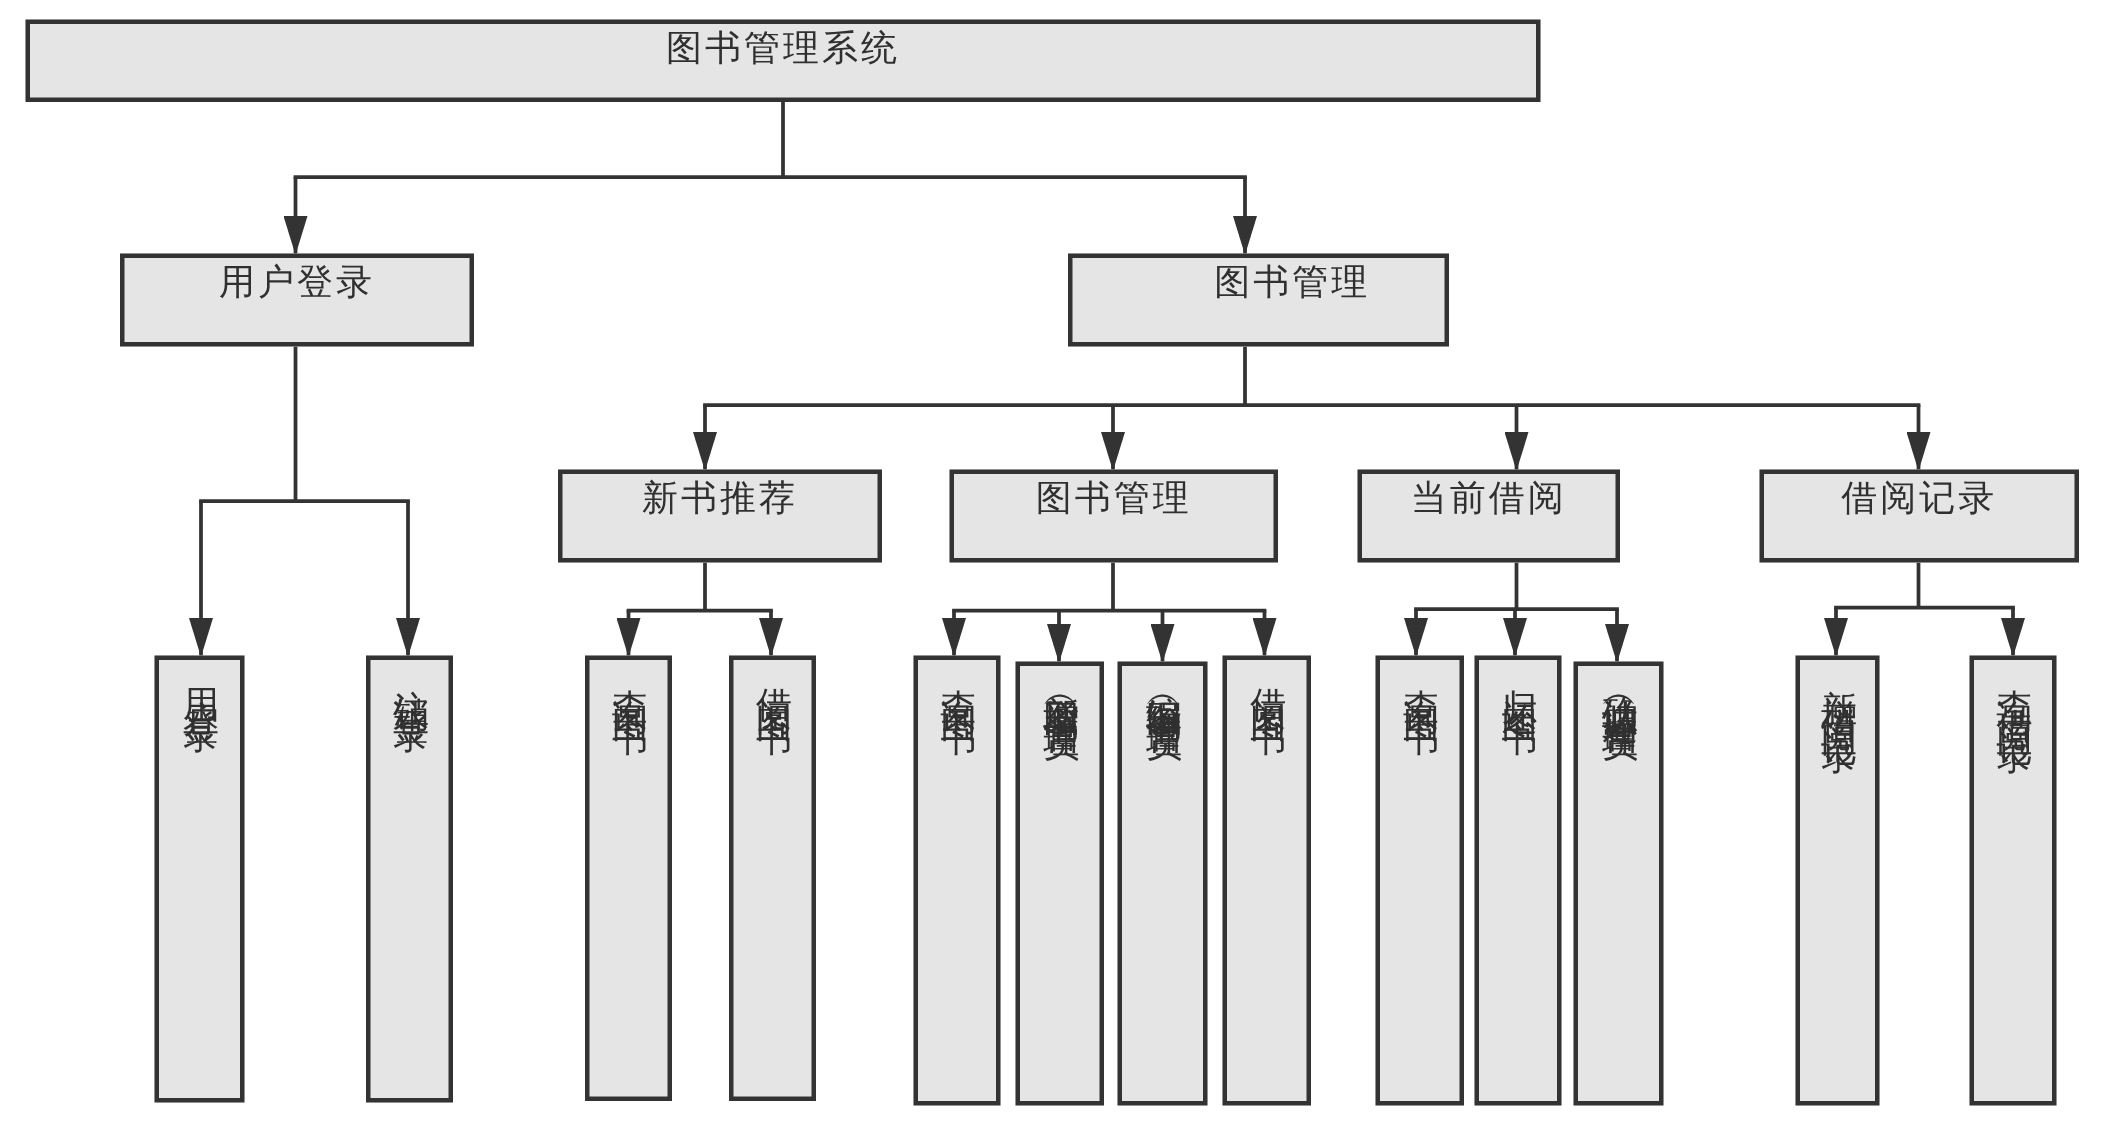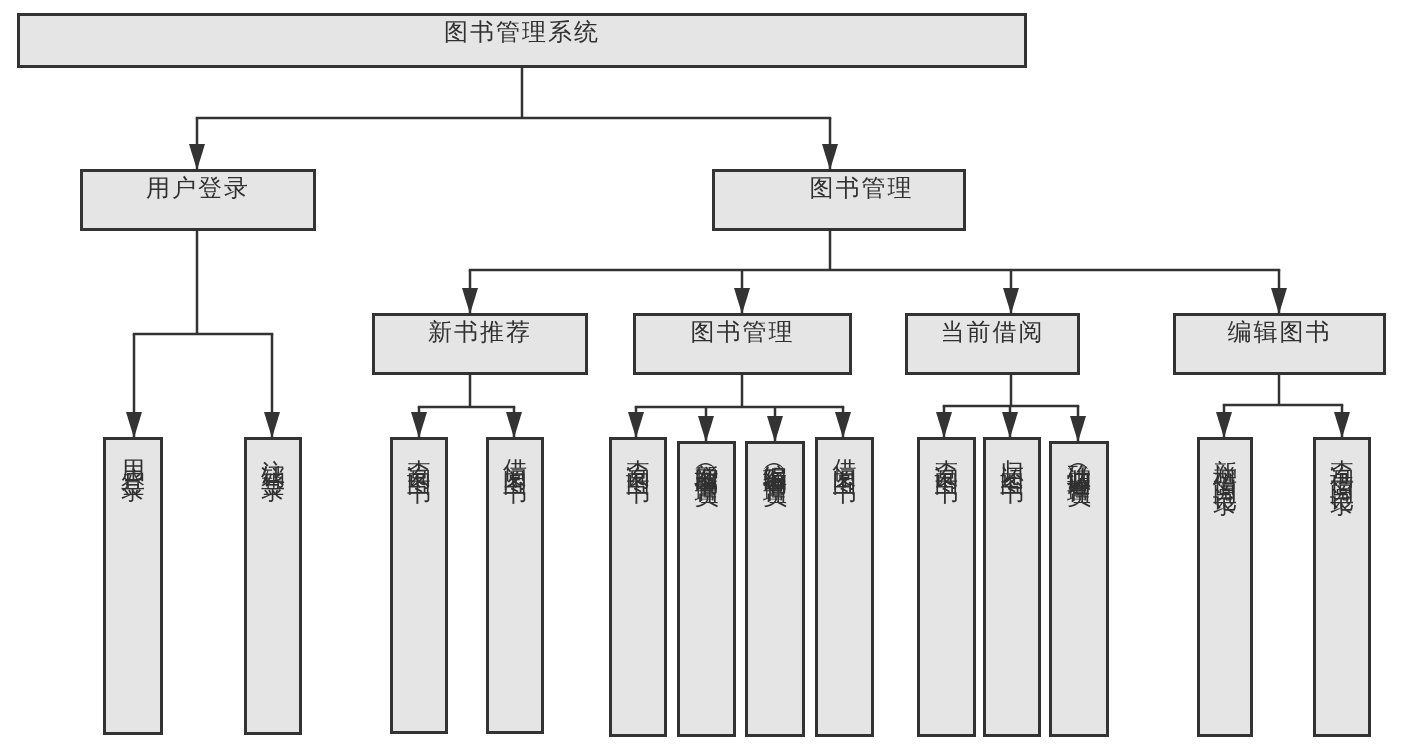--- a/index.html
+++ b/index.html
@@ -110,21 +110,21 @@
   <div class="box" style="left:372px;top:313px;width:216px;height:62px;">
     <span class="hlabel">新书推荐</span>
   </div>
   <div class="box" style="left:633px;top:313px;width:219px;height:62px;">
     <span class="hlabel">图书管理</span>
   </div>
   <div class="box" style="left:905px;top:313px;width:175px;height:62px;">
     <span class="hlabel">当前借阅</span>
   </div>
   <div class="box" style="left:1173px;top:313px;width:213px;height:62px;">
-    <span class="hlabel">编辑图书</span>
+    <span class="hlabel">借阅记录</span>
   </div>
 
   <div class="box" style="left:103px;top:437px;width:60px;height:298px;">
     <span class="vtext">用户登录</span>
   </div>
   <div class="box" style="left:244px;top:437px;width:58px;height:298px;">
     <span class="vtext">注销登录</span>
   </div>
 
   <div class="box" style="left:390px;top:437px;width:58px;height:297px;">

